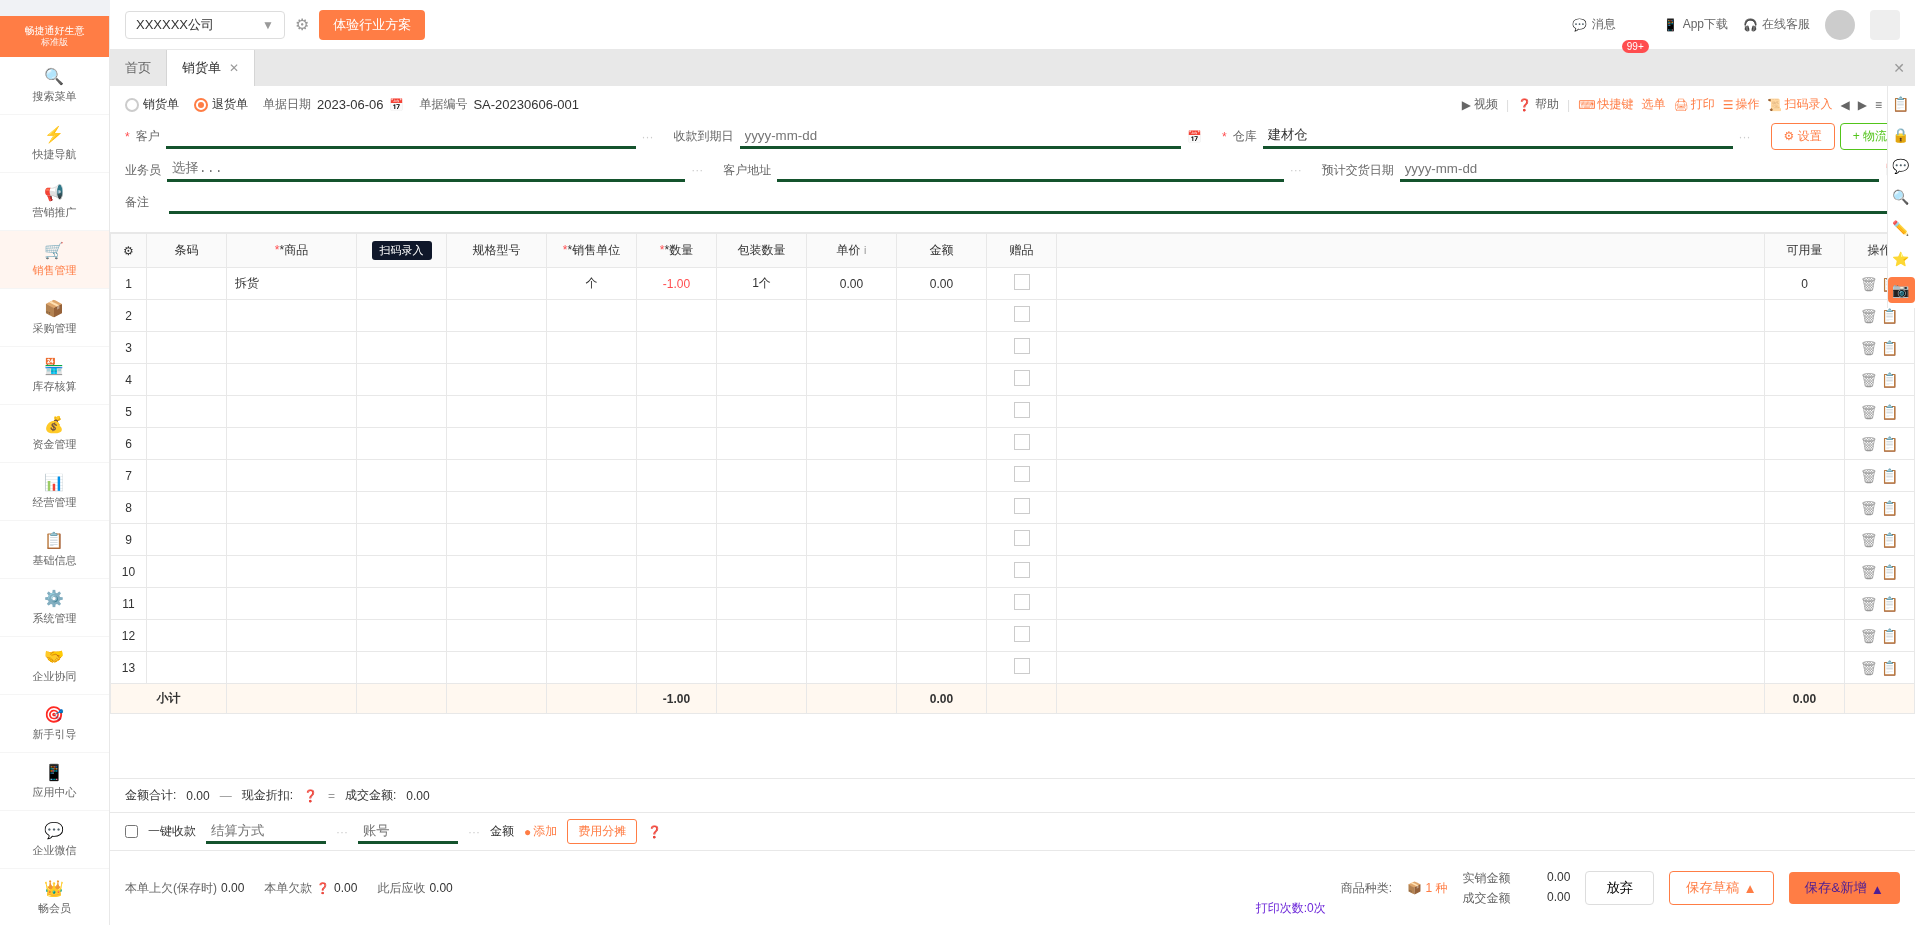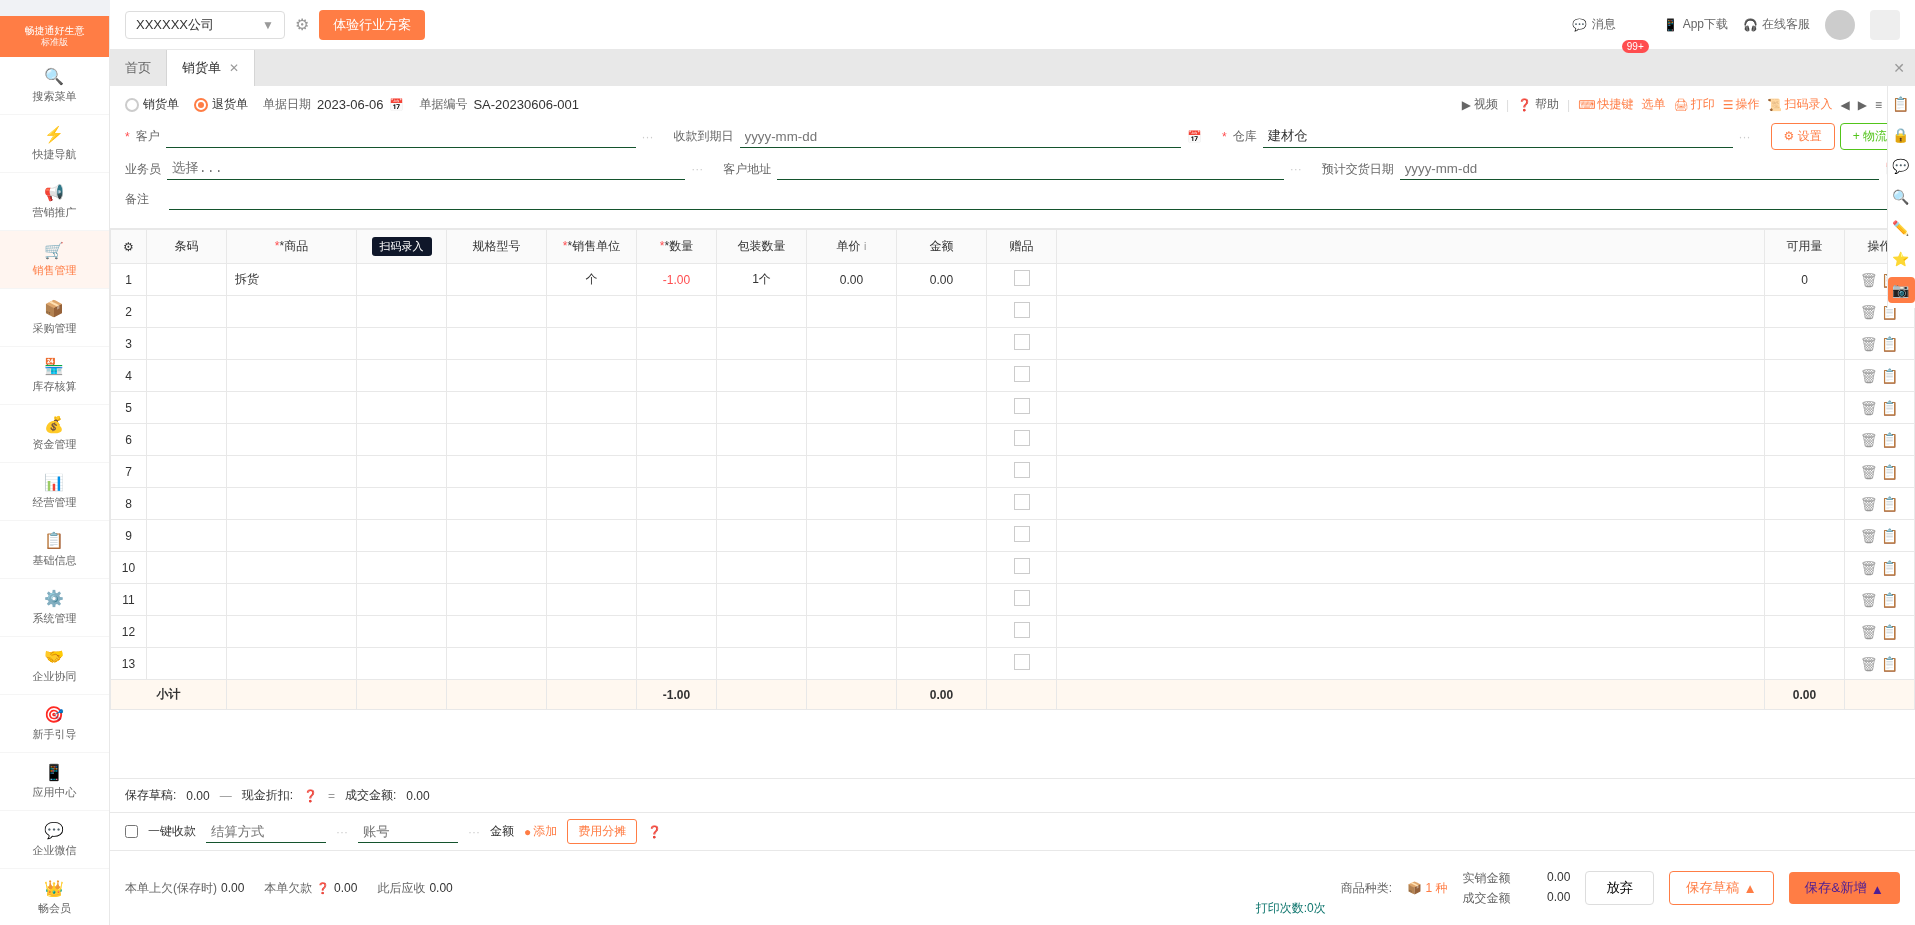--- a/index.html
+++ b/index.html
@@ -91,21 +91,21 @@
     .bill-date-val { color: #333; font-size: 13px; }
     .bill-num-group { display: flex; align-items: center; gap: 6px; }
     .bill-header-right { margin-left: auto; display: flex; align-items: center; gap: 8px; color: #666; font-size: 12px; }
 
     
     .form-row { display: flex; align-items: center; gap: 20px; margin-bottom: 8px; }
     .form-field { display: flex; align-items: center; gap: 6px; flex: 1; }
     .field-label { color: #666; white-space: nowrap; }
     .required { color: #ff4d4f; }
     .field-input {
-      flex: 1; border: none; border-bottom: 1px solid #14532d; padding: 3px 5px;
+      flex: 1; border: none; border-bottom: 3px solid #14532d; padding: 3px 5px;
       color: #333; min-width: 120px; background: transparent;
     }
     .field-dots { color: #ccc; cursor: pointer; }
     .field-calendar { color: #999; cursor: pointer; }
     .settings-btn {
       background: #fff; border: 1px solid #ff7d45; color: #ff7d45;
       padding: 4px 12px; border-radius: 4px; cursor: pointer; font-size: 12px;
     }
     .logistics-btn {
       background: #fff; border: 1px solid #52c41a; color: #52c41a;
@@ -155,21 +155,21 @@
 
     
     .right-panel {
       position: fixed; right: 0; top: 86px; width: 28px;
       background: #fff; border-left: 1px solid #e8e8e8;
       display: flex; flex-direction: column; align-items: center; padding: 5px 0; gap: 5px;
       z-index: 97;
     }
     .right-panel-icon { color: #999; cursor: pointer; font-size: 14px; padding: 5px; }
 
-    .print-count { color: #0f766e; font-size: 12px; margin-top: 41px; }
+    .print-count { color: #6d28d9; font-size: 12px; margin-top: 41px; }
 
     .add-btn { background: none; border: none; color: #ff7d45; cursor: pointer; font-size: 12px; display: flex; align-items: center; gap: 2px; }
     .calendar-icon { color: #999; }
   </style>
 </head>
 <body>
 
 <div class="sidebar">
   <div class="sidebar-logo">
     <div class="sidebar-logo-text">
@@ -725,21 +725,21 @@
           <td></td>
           <td></td>
           <td>0.00</td>
           <td></td>
         </tr>
       </tfoot>
     </table>
   </div>
 
   <div class="footer-calc">
-    <span>保存草稿:</span>
+    <span>金额合计:</span>
     <span>0.00</span>
     <span style="color:#999;">—</span>
     <span>现金折扣:</span>
     <span style="color:#999;">❓</span>
     <span style="color:#999;">=</span>
     <span>成交金额:</span>
     <span>0.00</span>
   </div>
 
   <div class="footer-pay">

